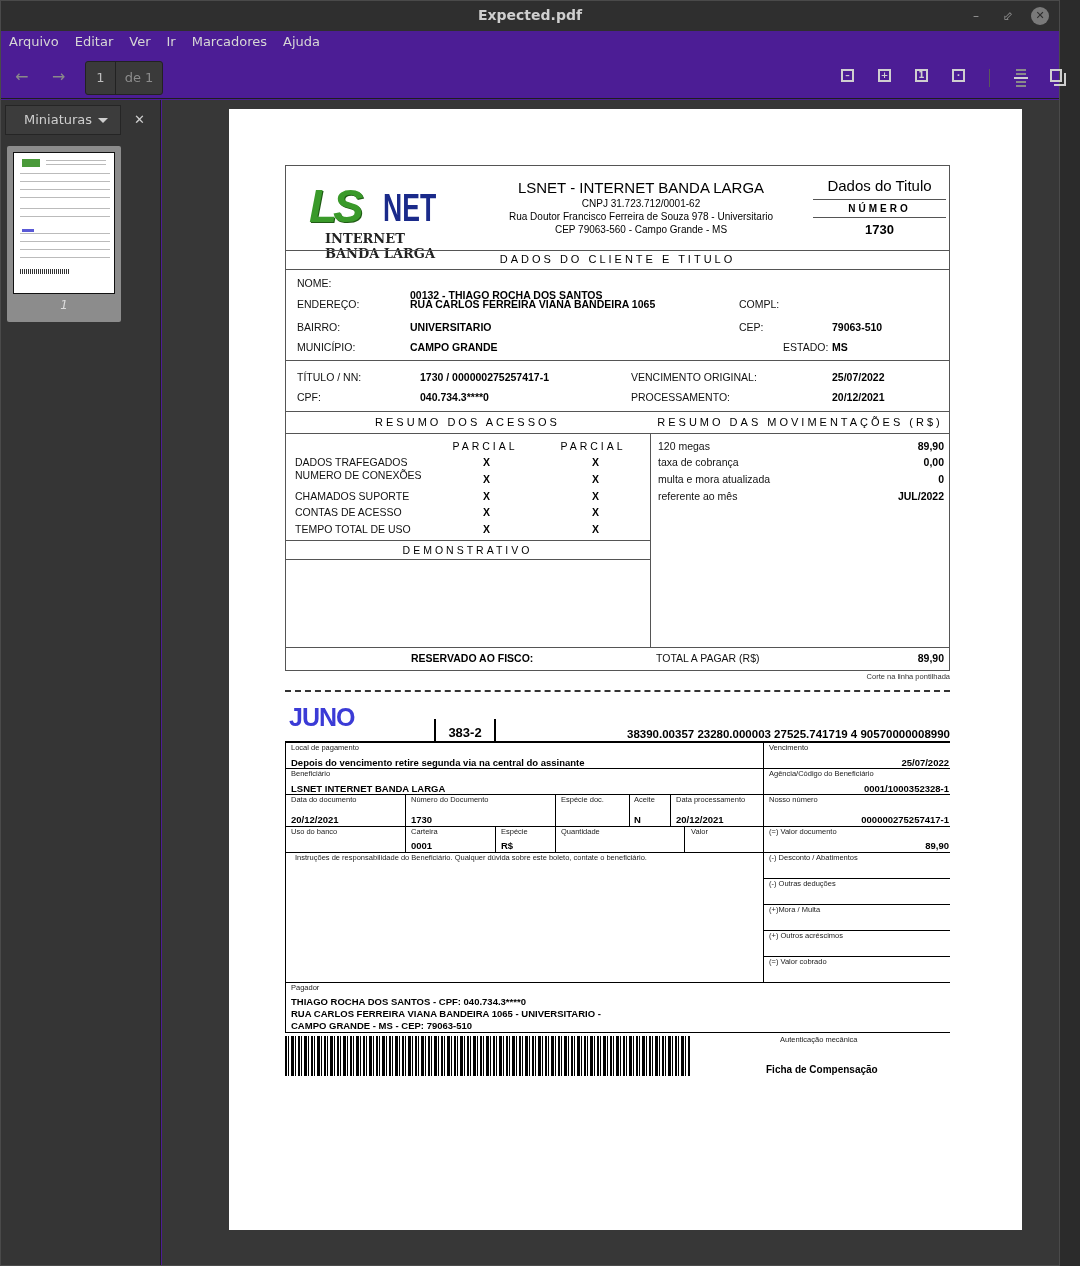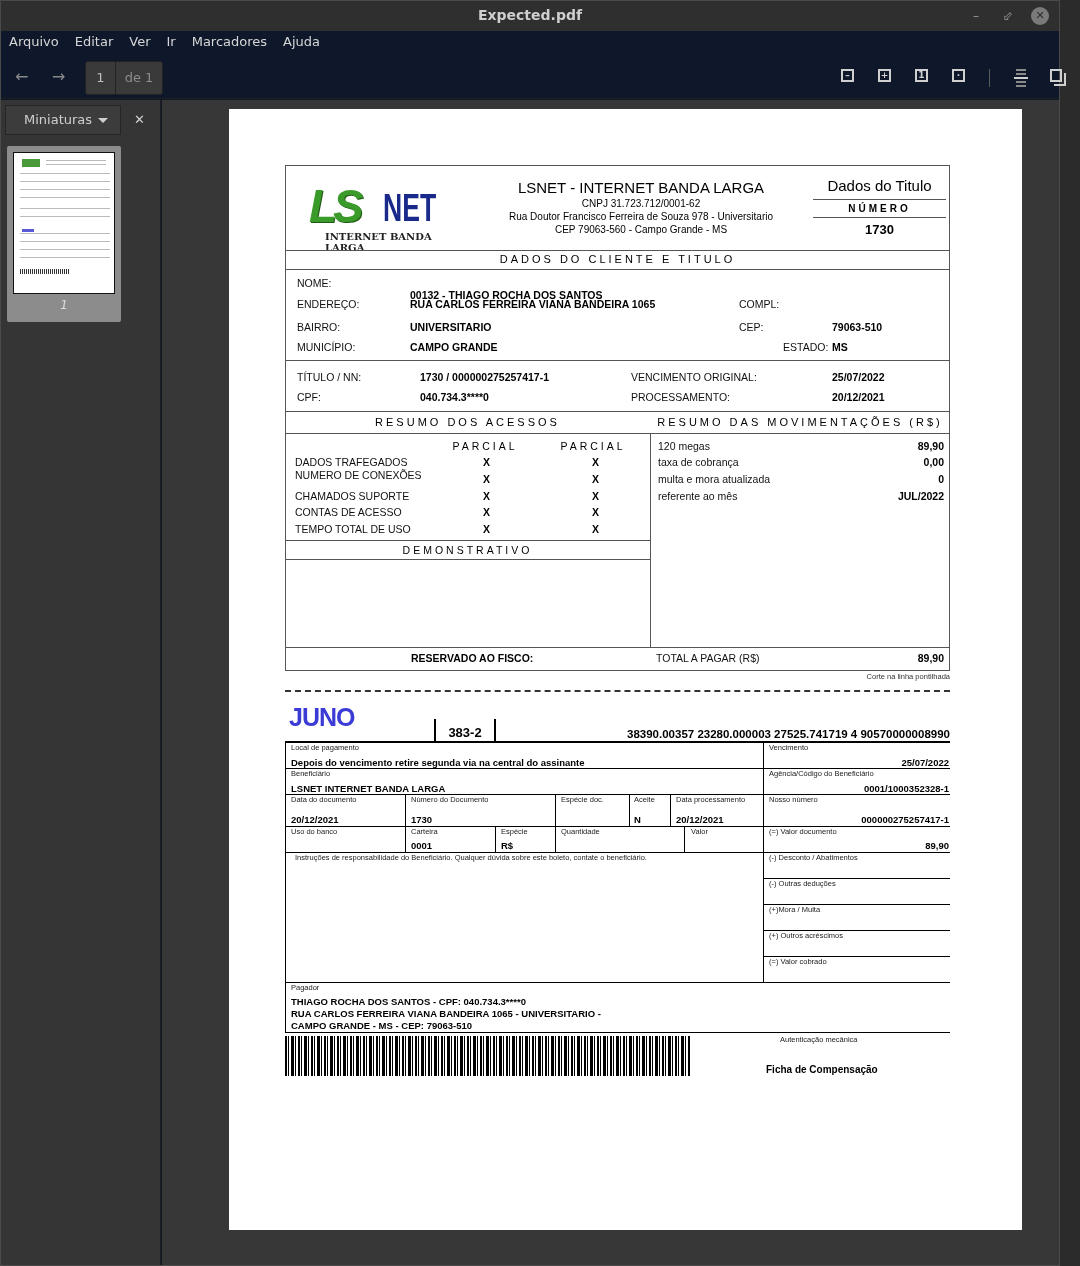--- a/index.html
+++ b/index.html
@@ -1,17 +1,17 @@
 <!DOCTYPE html>
 <html><head>
 <meta charset="utf-8">
 <style>
   * { box-sizing: border-box; margin: 0; padding: 0; }
   html, body { width: 1080px; height: 1266px; overflow: hidden; background: #2b2b2b; font-family: "DejaVu Sans", sans-serif; }
-  .window { position: absolute; left: 0; top: 0; width: 1060px; height: 1266px; background: #0f172a; border: 1px solid #4a4a4a; }
+  .window { position: absolute; left: 0; top: 0; width: 1060px; height: 1266px; background: #4c1d95; border: 1px solid #4a4a4a; }
   .titlebar { position: absolute; left: 0; top: 0; width: 100%; height: 30px; background: #2f2f2f; }
   .titlebar .title { position: absolute; left: 0; right: 0; top: 6px; text-align: center; color: #cfcfcf; font-size: 14px; font-weight: bold; }
   .winbtns { position: absolute; right: 10px; top: 6px; display: flex; gap: 14px; align-items: center; }
   .winbtn { width: 18px; height: 18px; color: #9a9a9a; font-size: 12px; text-align: center; line-height: 18px; }
   .winbtn.close { background: #7a7a7a; border-radius: 50%; color: #2d2d2d; font-weight: bold; font-size: 11px; }
   .menubar { position: absolute; top: 30px; left: 0; height: 24px; display: flex; gap: 0; }
   .menubar span { color: #d6d6d6; font-size: 13px; padding: 3px 8px 0 8px; }
   .toolbar { position: absolute; top: 58px; left: 0; width: 100%; height: 40px; border-bottom: 1px solid #1e1e1e; }
   .nav-arrow { position: absolute; top: 8px; color: #8a8a8a; font-size: 16px; }
   .pagebox { position: absolute; left: 84px; top: 2px; height: 34px; width: 78px; border: 1px solid #222; border-radius: 3px; background: #3a3a3a; display: flex; }
@@ -117,21 +117,21 @@
 
   <div class="viewer"></div>
 
   <div class="page">
 
     <div class="box" style="left:56px;top:56px;width:665px;height:506px;"></div>
 
     <div class="abs" style="left:78px;top:64px;width:150px;height:68px;">
       <div class="abs" style="left:2px;top:6px;font-size:46px;font-weight:bold;font-style:italic;color:#3a9a2a;letter-spacing:-4px;text-shadow:1px 1px 0 #1f5a14;">LS</div>
       <div class="abs" style="left:76px;top:14px;font-size:38px;font-weight:bold;color:#1a2a8a;transform:scaleX(0.7);transform-origin:left;">NET</div>
-      <div class="abs" style="left:18px;top:58px;font-size:10px;font-weight:bold;color:#222;font-family:'DejaVu Serif',serif;">INTERNET BANDA LARGA</div>
+      <div class="abs" style="left:18px;top:58px;font-size:13px;font-weight:bold;color:#222;font-family:'DejaVu Serif',serif;">INTERNET BANDA LARGA</div>
     </div>
 
     <div class="abs" style="left:262px;top:70px;width:300px;text-align:center;font-size:15px;">LSNET - INTERNET BANDA LARGA</div>
     <div class="abs" style="left:262px;top:89px;width:300px;text-align:center;font-size:10px;">CNPJ 31.723.712/0001-62</div>
     <div class="abs" style="left:262px;top:102px;width:300px;text-align:center;font-size:10px;">Rua Doutor Francisco Ferreira de Souza 978 - Universitario</div>
     <div class="abs" style="left:262px;top:115px;width:300px;text-align:center;font-size:10px;">CEP 79063-560 - Campo Grande - MS</div>
 
     <div class="abs" style="left:584px;top:68px;width:133px;text-align:center;font-size:15px;">Dados do Titulo</div>
     <div class="hline" style="left:584px;top:90px;width:133px;"></div>
     <div class="abs spaced" style="left:584px;top:94px;width:133px;text-align:center;font-weight:bold;font-size:10px;">NÚMERO</div>

